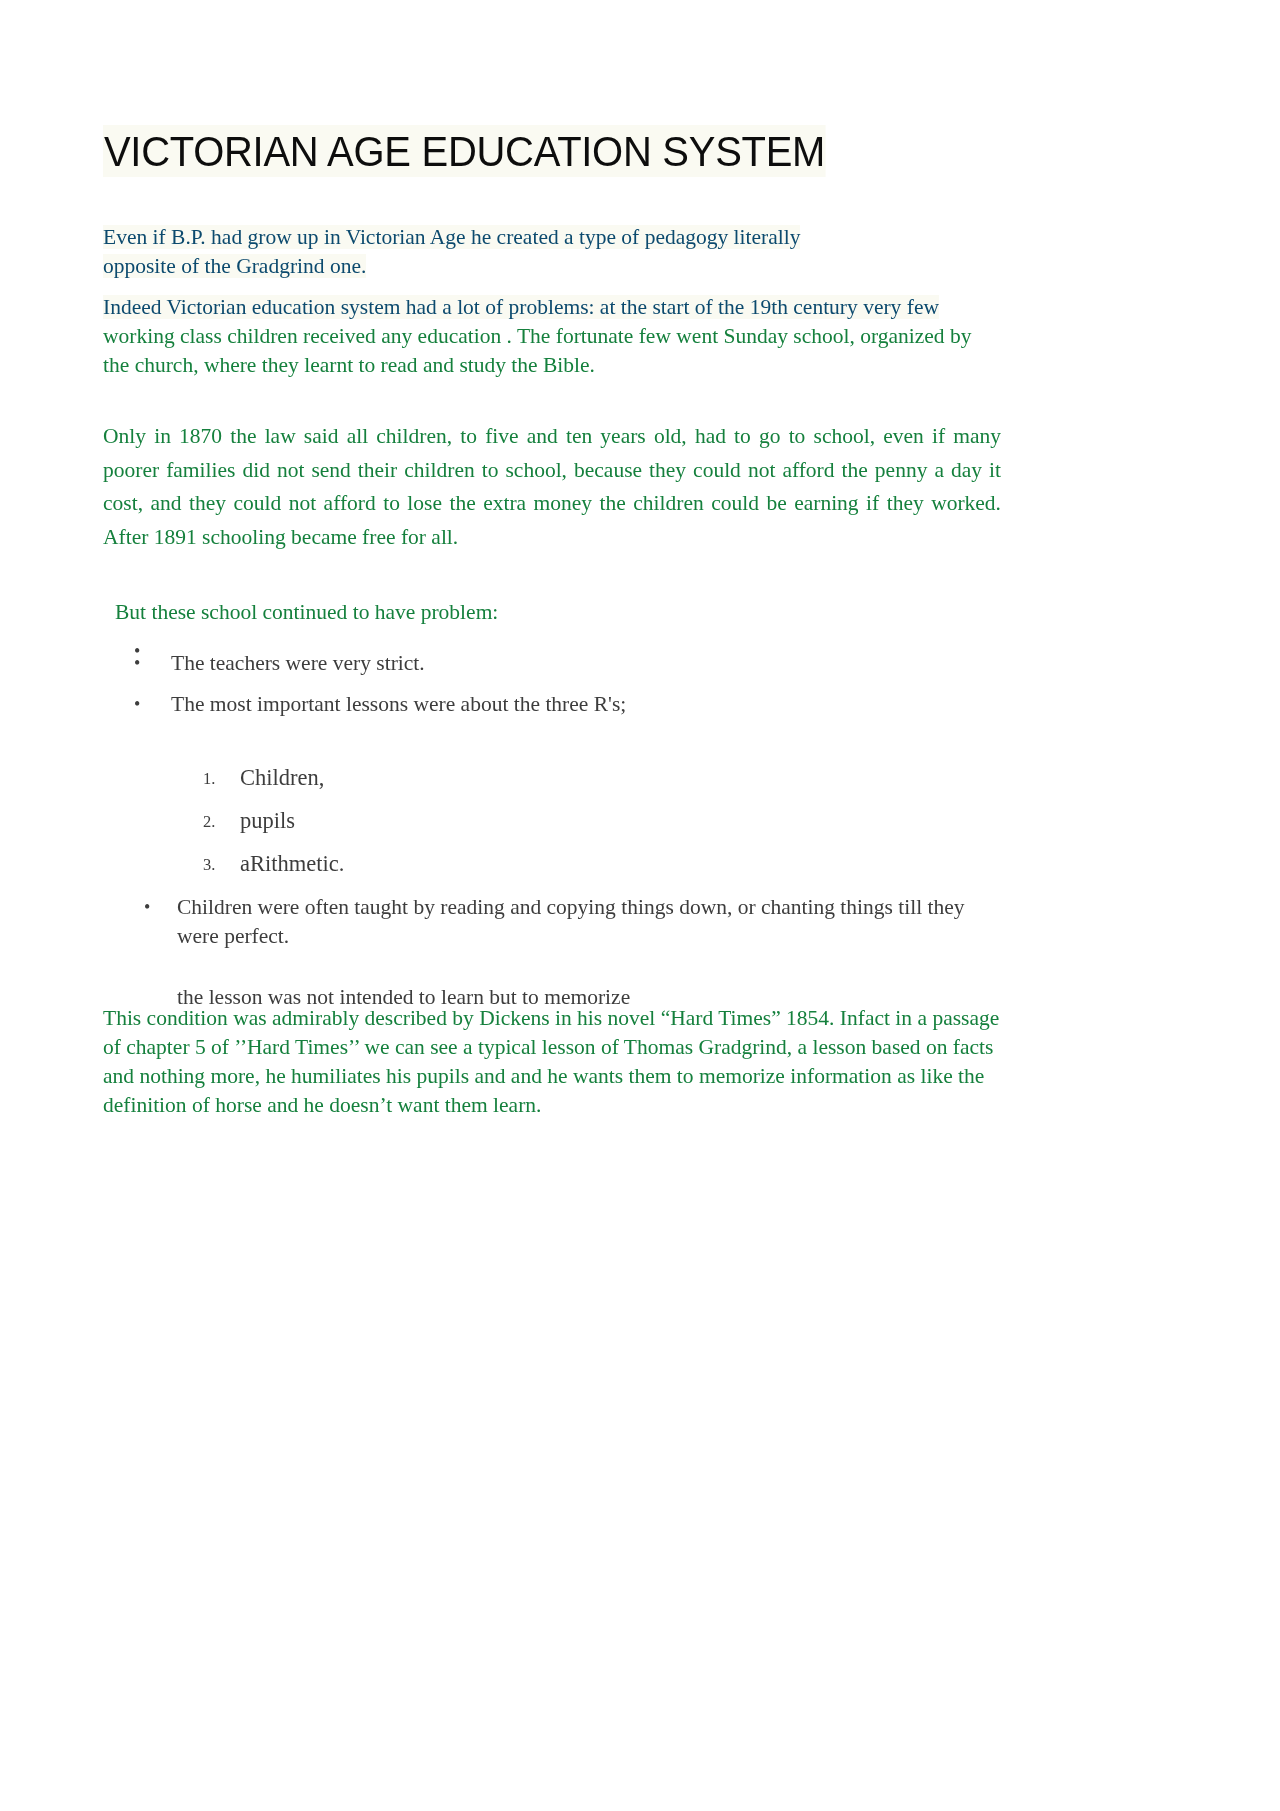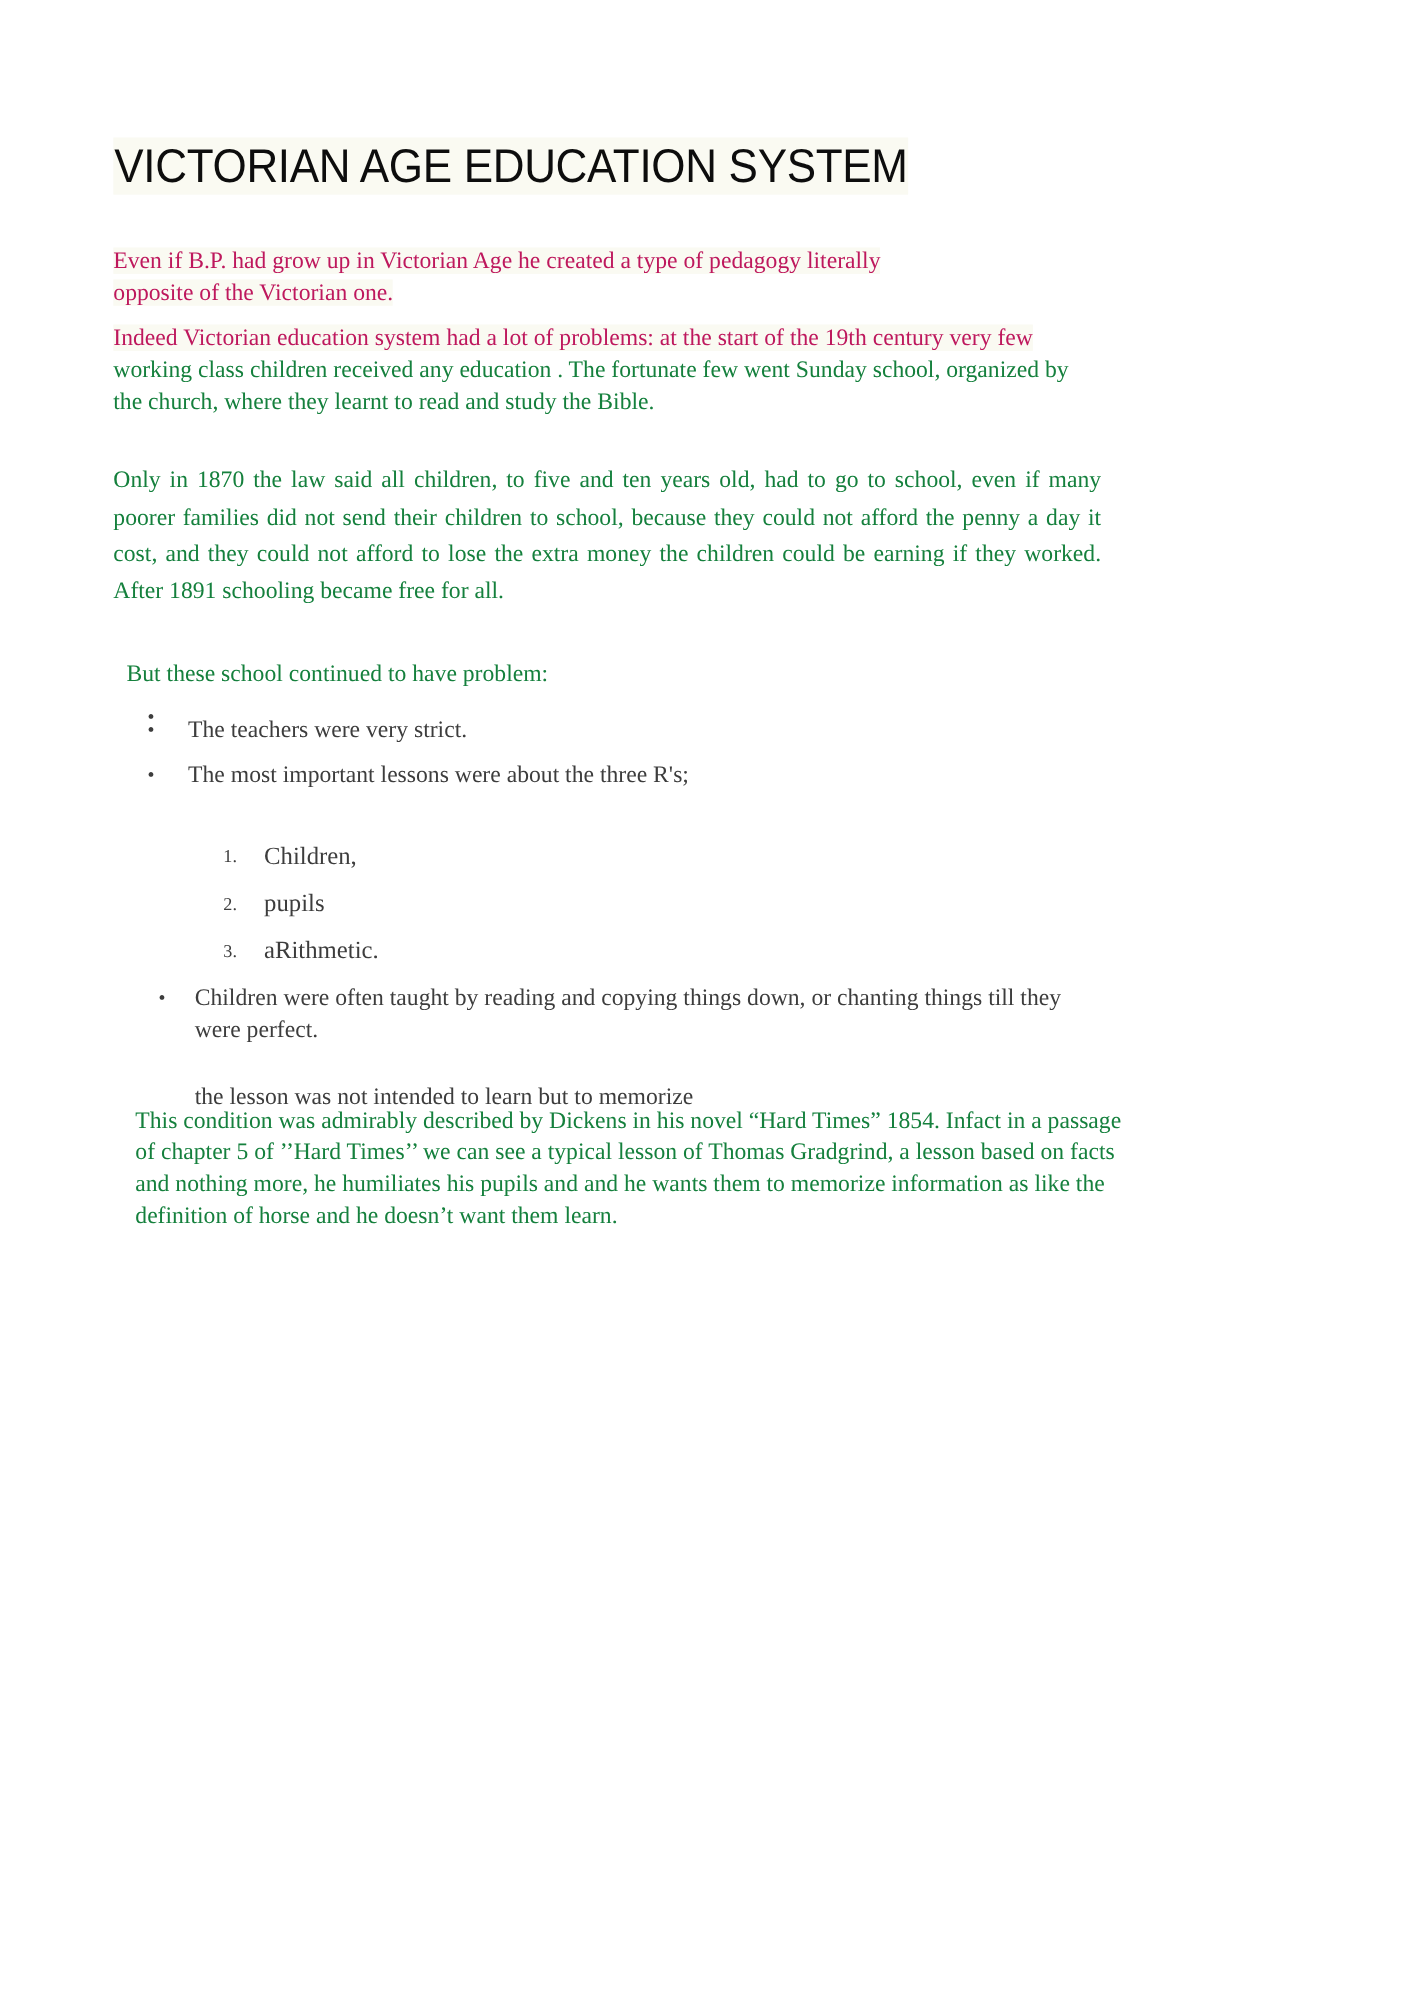--- a/index.html
+++ b/index.html
@@ -64,24 +64,24 @@
     text-align: left;
   }
 
   .p-intro      { position: absolute; top: 223px;  left: 0; width: 880px; }
   .p-indeed     { position: absolute; top: 293px;  left: 0; width: 900px; }
   .p-1870       { position: absolute; top: 420px;  left: 0; width: 898px; text-align: justify; text-justify: inter-word; }
   .p-but        { position: absolute; top: 598px;  left: 12px; width: 880px; }
   .p-dickens    { position: absolute; top: 1004px; left: 0; width: 900px; }
 
   .p-1870 { line-height: 33.5px; }
-  .p-dickens { line-height: 29px; margin-left: 20px; }
-
-  
-  .dark  { color: #be185d; }
+  .p-dickens { line-height: 29px; }
+
+  
+  .dark  { color: #0c4a6e; }
   .light { color: #15803d; }
 
   
   .hl {
     background: #fafaf2;
   }
 
   
   .bullets {
     position: absolute;
@@ -157,21 +157,21 @@
   }
 </style>
 </head>
 <body>
 
 <div class="page">
   <div class="content">
 
     <h1 class="doc-title"><span class="hl">VICTORIAN AGE EDUCATION SYSTEM</span></h1>
 
-    <p class="para p-intro"><span class="hl dark">Even if B.P. had grow up in Victorian Age he created a type of pedagogy literally</span><br><span class="hl dark">opposite of  the Victorian one.</span></p>
+    <p class="para p-intro"><span class="hl dark">Even if B.P. had grow up in Victorian Age he created a type of pedagogy literally</span><br><span class="hl dark">opposite of  the Gradgrind one.</span></p>
 
     <p class="para p-indeed"><span class="hl dark">Indeed Victorian education system had a lot of problems: at the start of the 19th century very few</span><span class="light"> working class children received any education . The fortunate few went Sunday school, organized by the church, where they learnt to read and study the Bible.</span></p>
 
     <p class="para p-1870 light">Only in 1870 the law said all children, to five and ten years old, had to go to school, even if many poorer families did not send their children to school, because they could not afford the penny a day it cost, and they could not afford to lose the extra money the children could be earning if they worked. After 1891 schooling became free for all.</p>
 
     <p class="para p-but light">But these school continued to have problem:</p>
 
     <ul class="bullets">
       <li class="bullet-item">
         <span class="marker">•</span>

